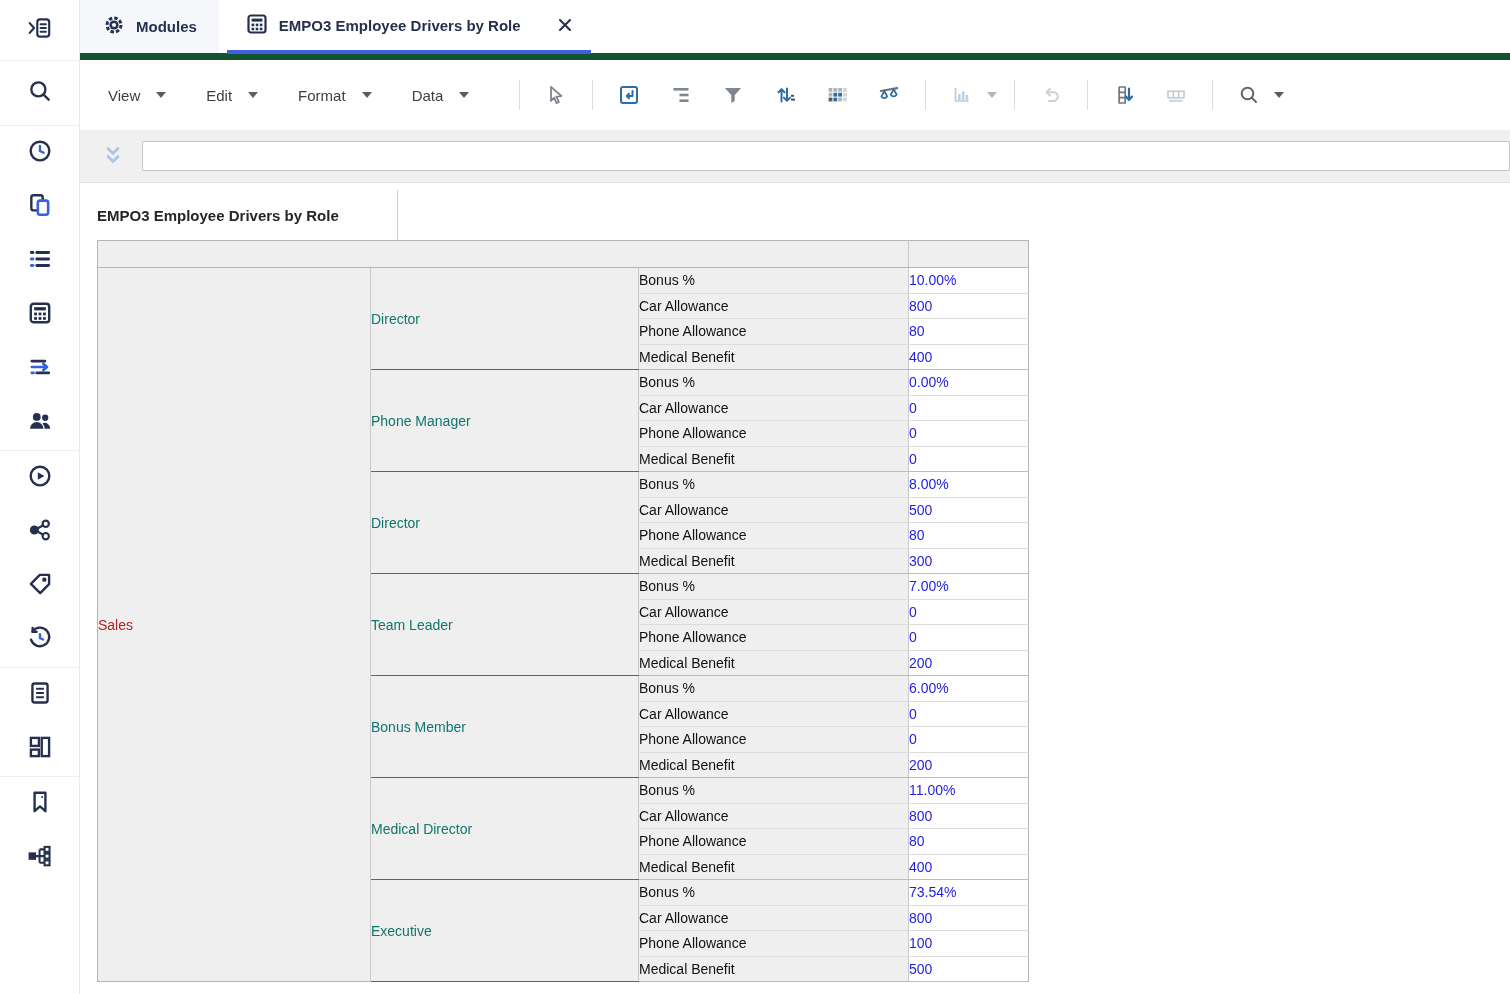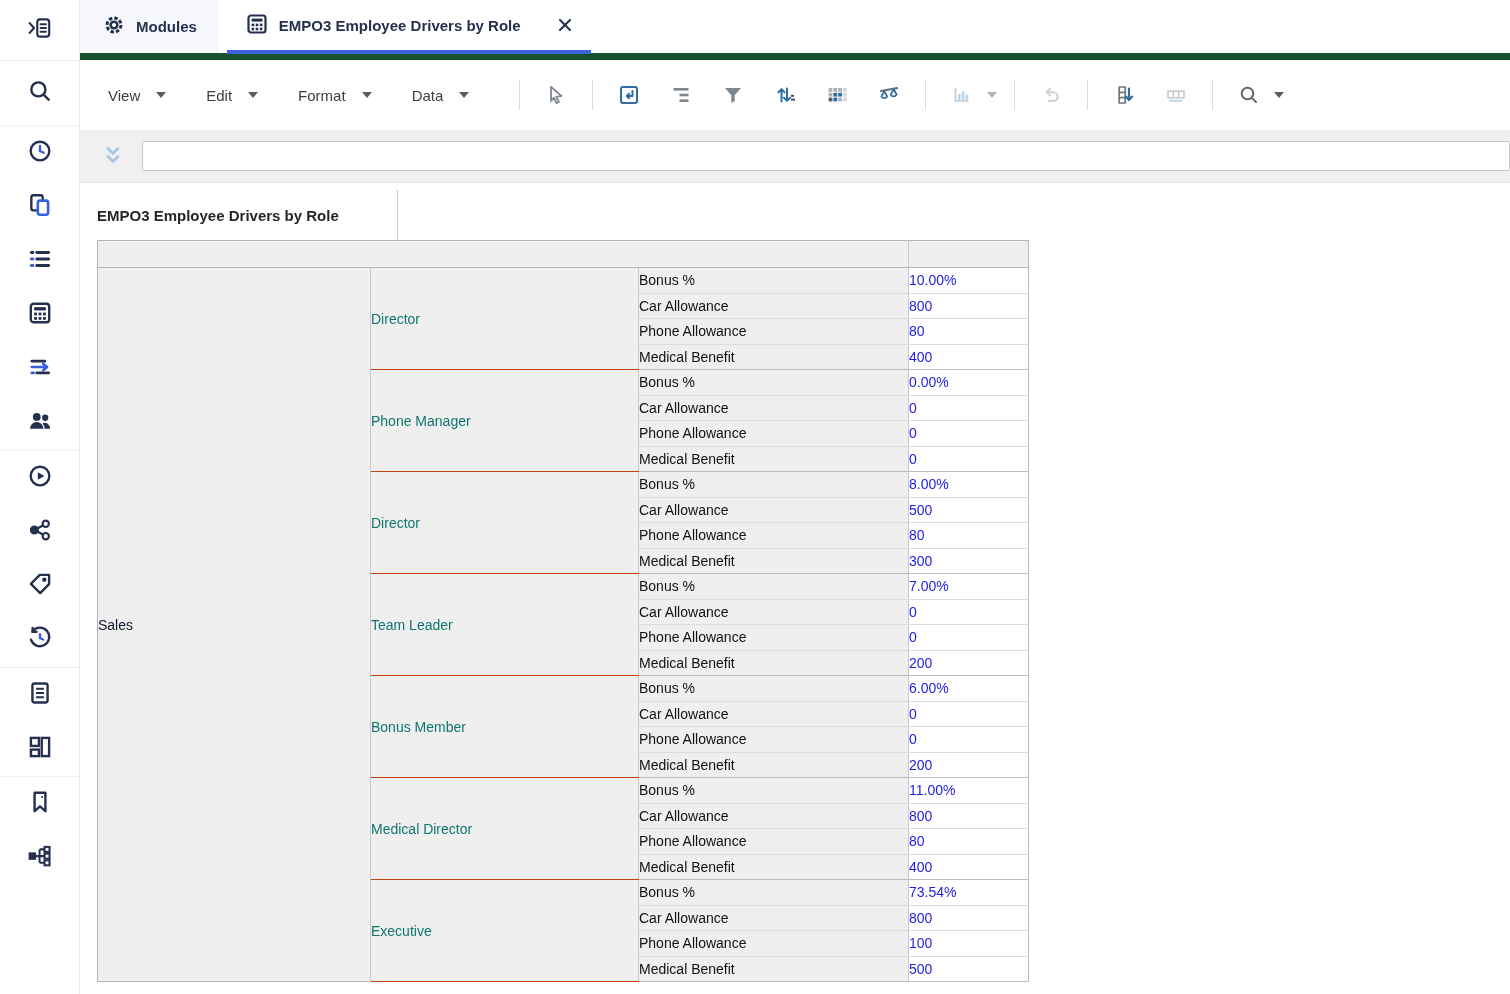--- a/index.html
+++ b/index.html
@@ -49,21 +49,21 @@
   .fx-input{flex:1;height:30px;border:1px solid #c6c6c6;border-radius:2px;background:#fff;font-family:"Liberation Sans",sans-serif;font-size:14px;padding:0 8px;outline:none}
 
   
   .sheet{background:#fff}
   .sheet-title{margin-left:8px;margin-top:7px;width:310px;height:50px;border-right:1px solid #cfcfcf;display:flex;align-items:center;padding-left:9px;font-size:15px;font-weight:700;color:#262626}
   table.grid{margin-left:17px;border-collapse:collapse;table-layout:fixed;font-size:14px}
   table.grid{border:1px solid var(--bd-dark)}
   table.grid td{height:25.5px;padding:0;vertical-align:middle;overflow:hidden;white-space:nowrap}
   tr.hdr td{height:27px;background:var(--hdr-bg);border-bottom:1px solid var(--bd-dark)}
   tr.hdr td.hdr-val{border-left:1px solid var(--bd-mid)}
-  td.c-sales{background:var(--hdr-bg);border-right:1px solid var(--bd-mid);padding-left:16px;color:#0f172a}
+  td.c-sales{background:var(--hdr-bg);border-right:1px solid var(--bd-mid);padding-left:16px;color:#b91c1c}
   td.c-role{background:var(--hdr-bg);border-right:1px solid var(--bd-mid);border-bottom:1px solid #c2410c;padding-left:28px;color:#0f766e}
   td.c-item{background:var(--hdr-bg);border-right:1px solid var(--bd-mid);border-bottom:1px solid var(--bd-light);padding-left:26px;color:#111}
   td.c-val{background:#fff;border-bottom:1px solid var(--bd-light);color:var(--value-text);text-align:left;padding-right:7px}
   tr.group-end td.c-item, tr.group-end td.c-val{border-bottom:1px solid #bdbdbd}
 </style>
 </head>
 <body>
 
 <div class="app">
 

